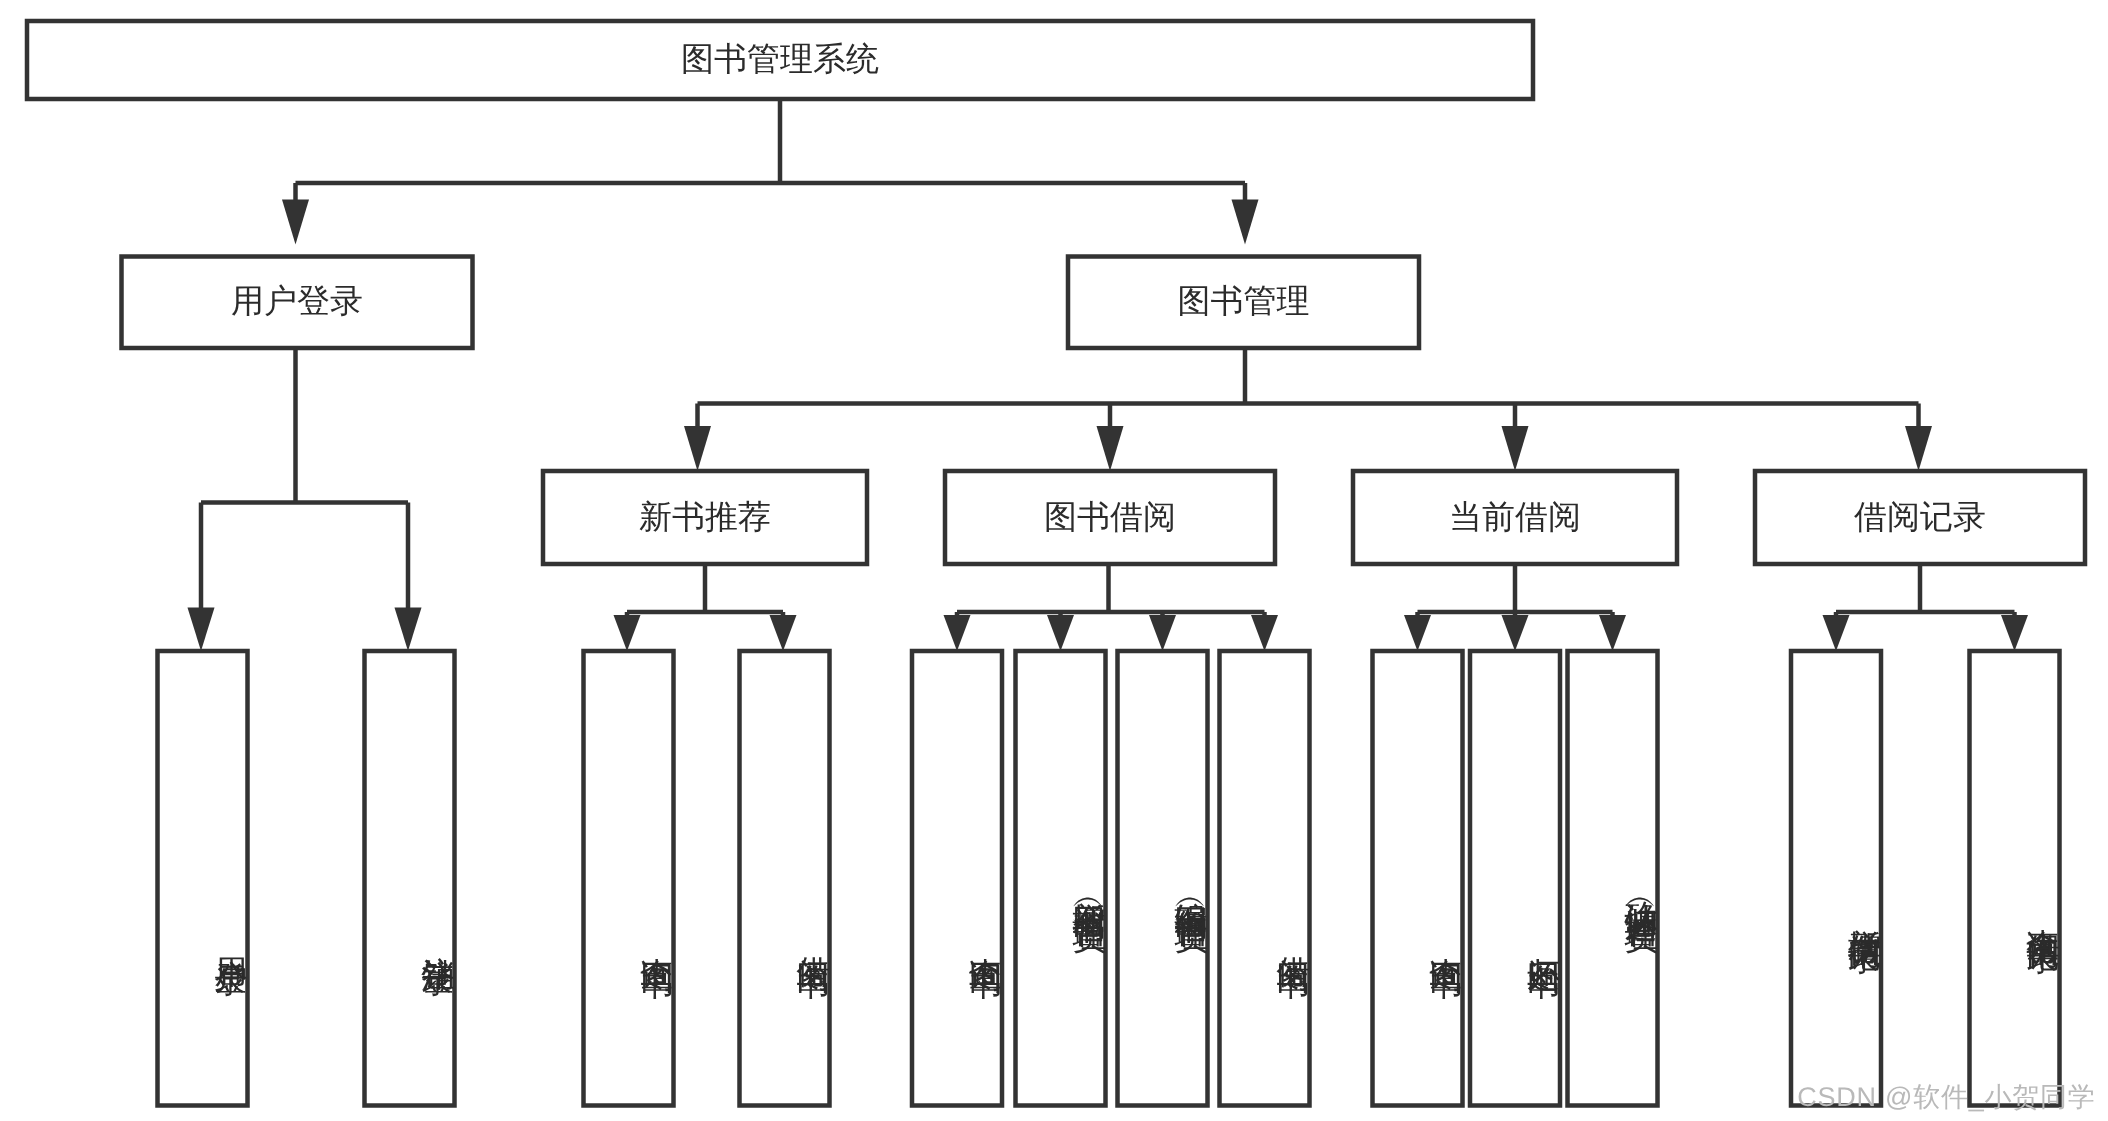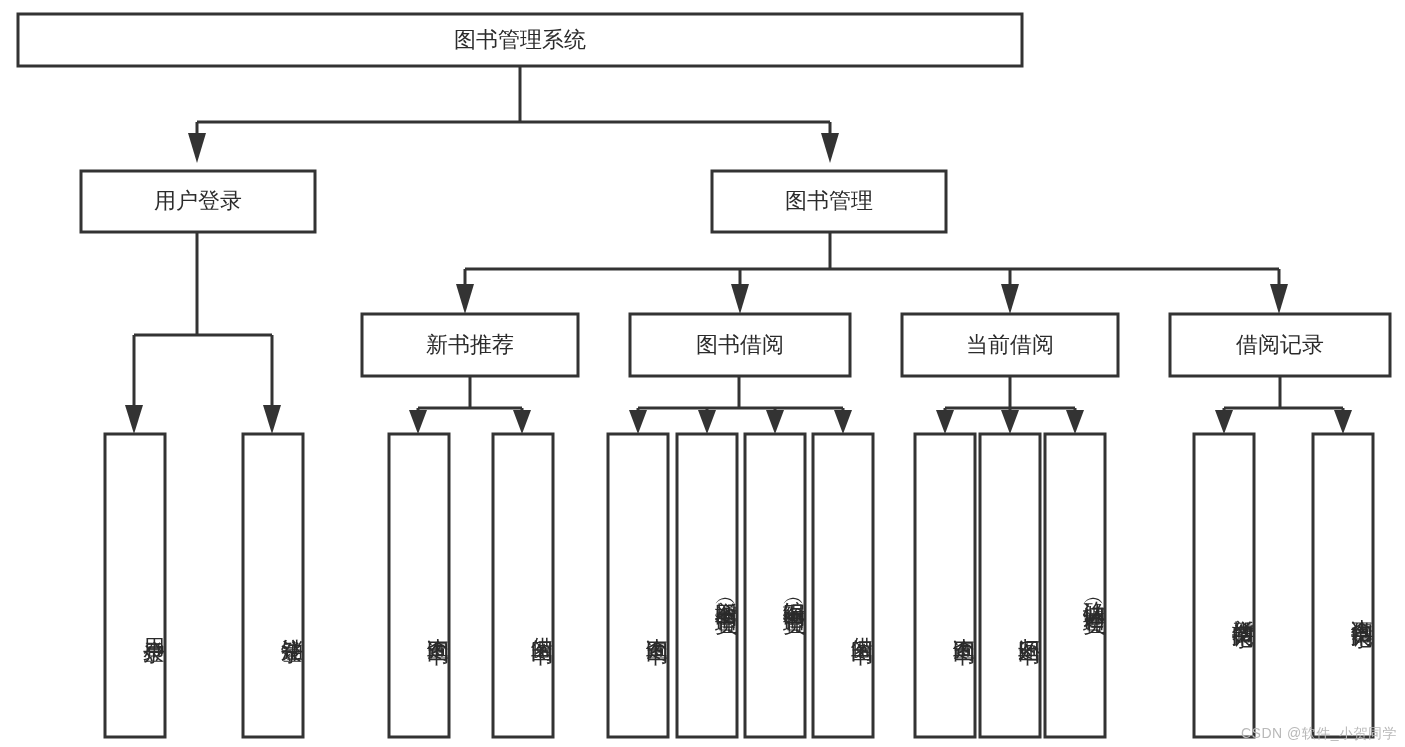--- a/index.html
+++ b/index.html
@@ -68,21 +68,21 @@
   }
   .vlabel-holder {
     position: absolute;
     pointer-events: none;
   }
   .watermark {
     position: absolute;
     right: 8px;
     bottom: 4px;
     font-family: "Liberation Sans", "DejaVu Sans", sans-serif;
-    font-size: 14px;
+    font-size: 18px;
     color: #b9b9b9;
     letter-spacing: 0.5px;
     white-space: nowrap;
   }
 </style>
 </head>
 <body>
 
 <div id="diagram-root">
 

